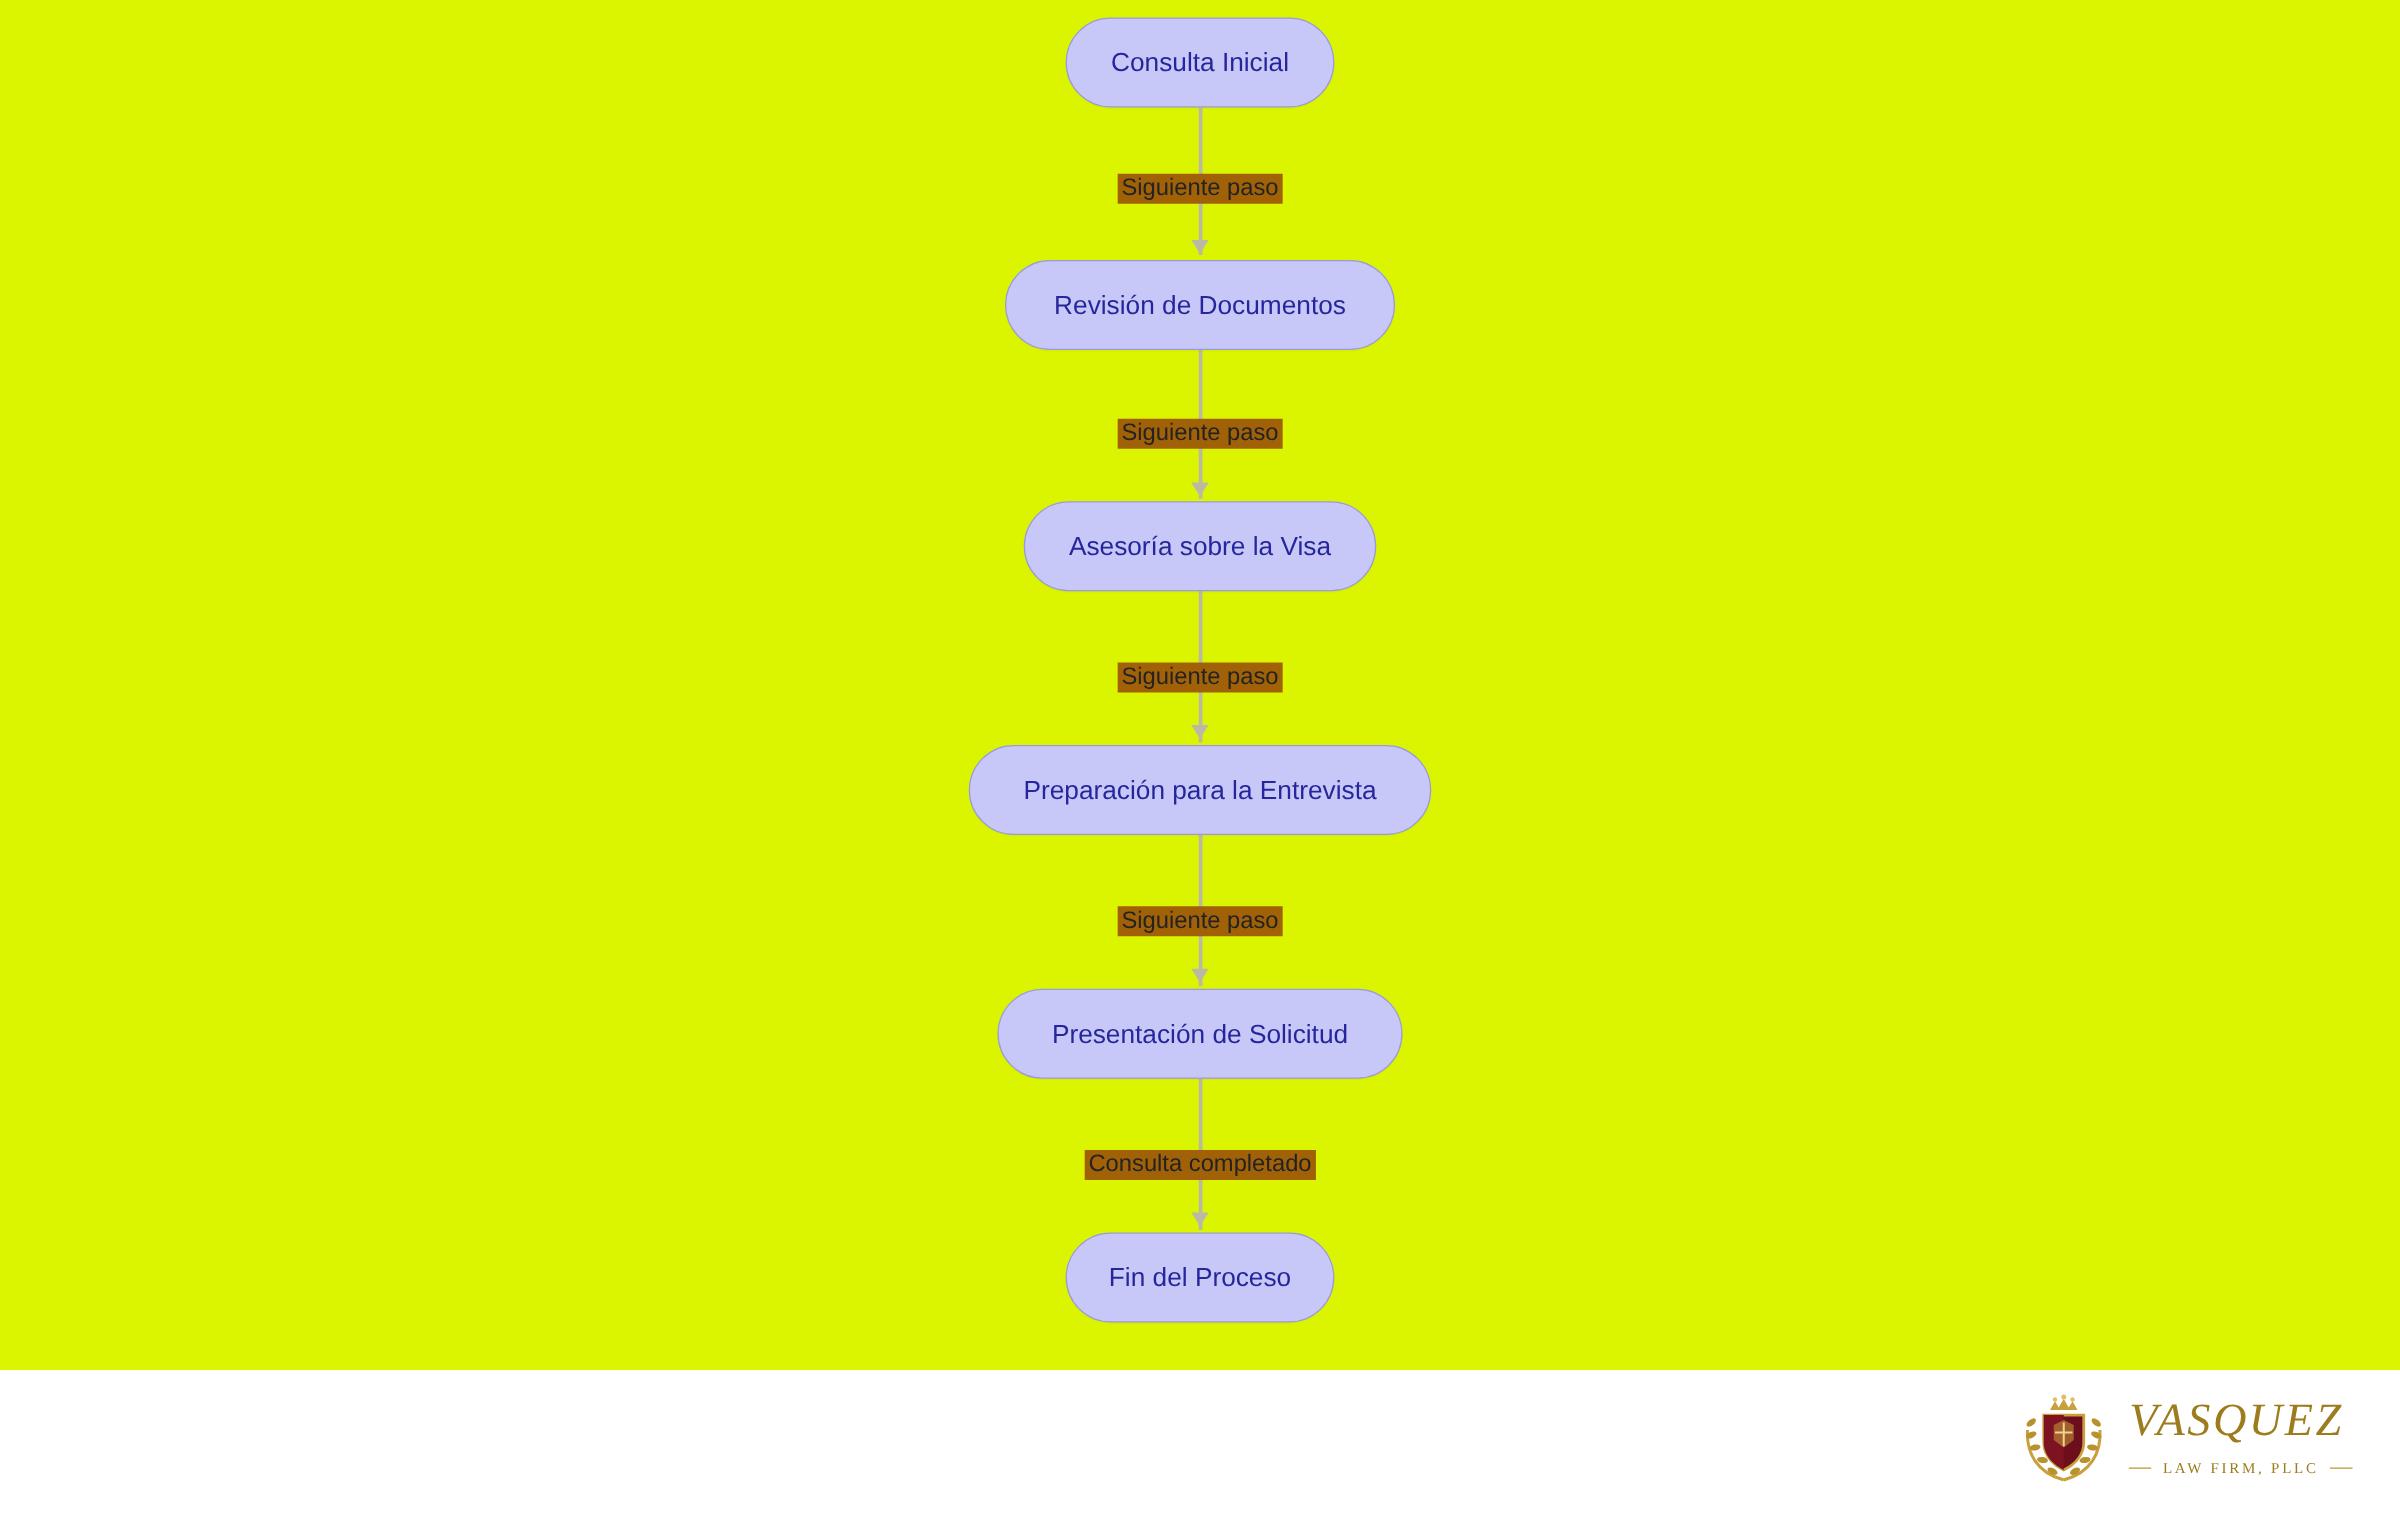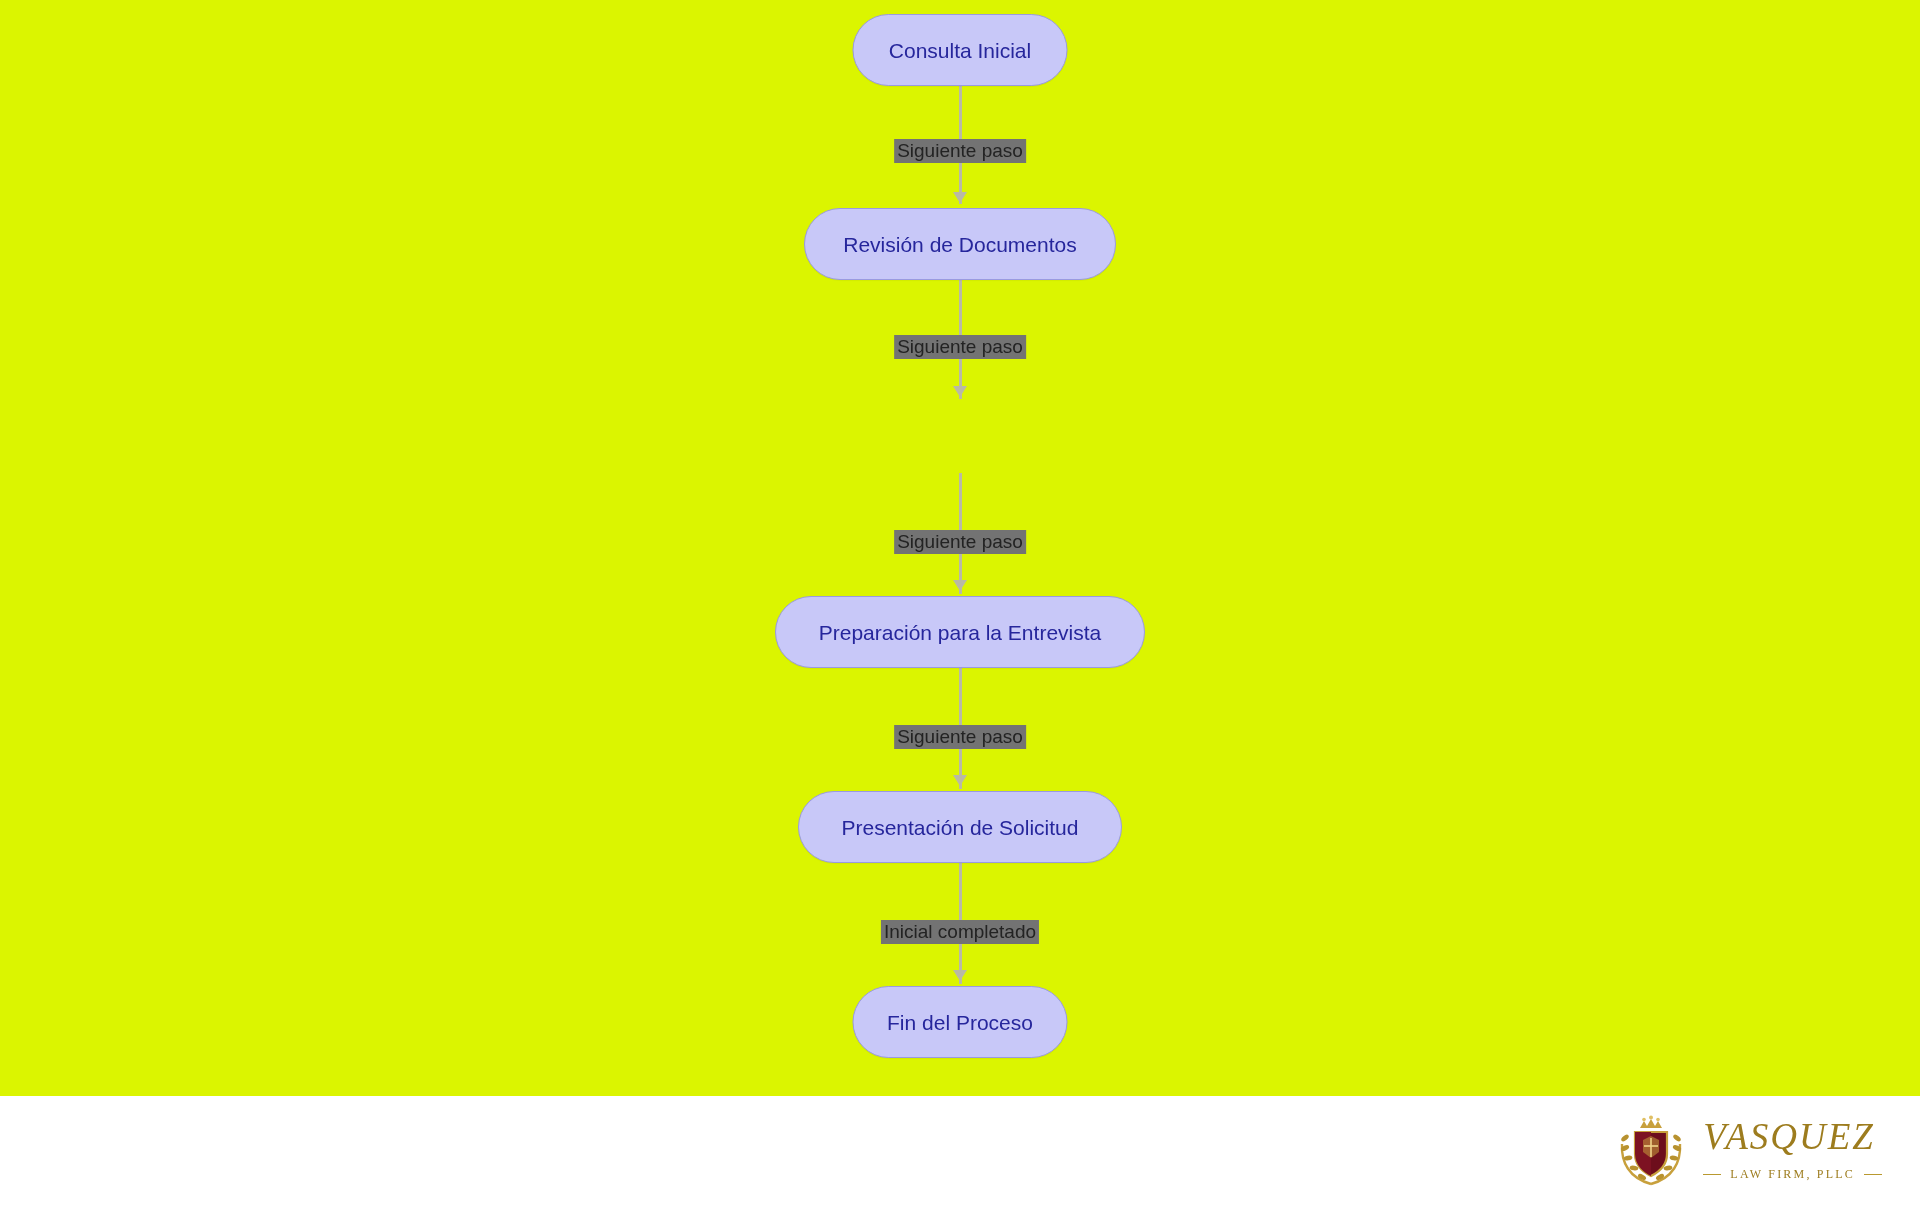--- a/index.html
+++ b/index.html
@@ -93,21 +93,21 @@
   .arrow.a0 { top: 192px; }
   .arrow.a1 { top: 386px; }
   .arrow.a2 { top: 580px; }
   .arrow.a3 { top: 775px; }
   .arrow.a4 { top: 970px; }
 
   .edge-label {
     position: absolute;
     left: 50%;
     transform: translateX(-50%);
-    background: #737373;
+    background: #a16207;
     color: #232323;
     font-size: 19px;
     line-height: 1.15;
     padding: 1px 3px;
     white-space: nowrap;
   }
   .edge-label.l0 { top: 139px; }
   .edge-label.l1 { top: 335px; }
   .edge-label.l2 { top: 530px; }
   .edge-label.l3 { top: 725px; }
@@ -195,35 +195,38 @@
 
       <div class="edge e4"></div>
       <div class="arrow a4"></div>
 
       <div class="node n0">
         <span>Consulta Inicial</span>
       </div>
       <div class="node n1">
         <span>Revisión de Documentos</span>
       </div>
+      <div class="node n2">
+        <span>Asesoría sobre la Visa</span>
+      </div>
       <div class="node n4">
         <span>Presentación de Solicitud</span>
       </div>
       <div class="node n3">
         <span>Preparación para la Entrevista</span>
       </div>
       <div class="node n5">
         <span>Fin del Proceso</span>
       </div>
 
       <div class="edge-label l0">Siguiente paso</div>
       <div class="edge-label l1">Siguiente paso</div>
       <div class="edge-label l2">Siguiente paso</div>
       <div class="edge-label l3">Siguiente paso</div>
-      <div class="edge-label l4">Inicial completado</div>
+      <div class="edge-label l4">Consulta completado</div>
 
     </div>
   </div>
 
   <div class="footer"></div>
 
   <div class="brand">
     <div class="crest">
       <svg viewBox="0 0 76 76" width="76" height="76" aria-hidden="true">
         <g>

